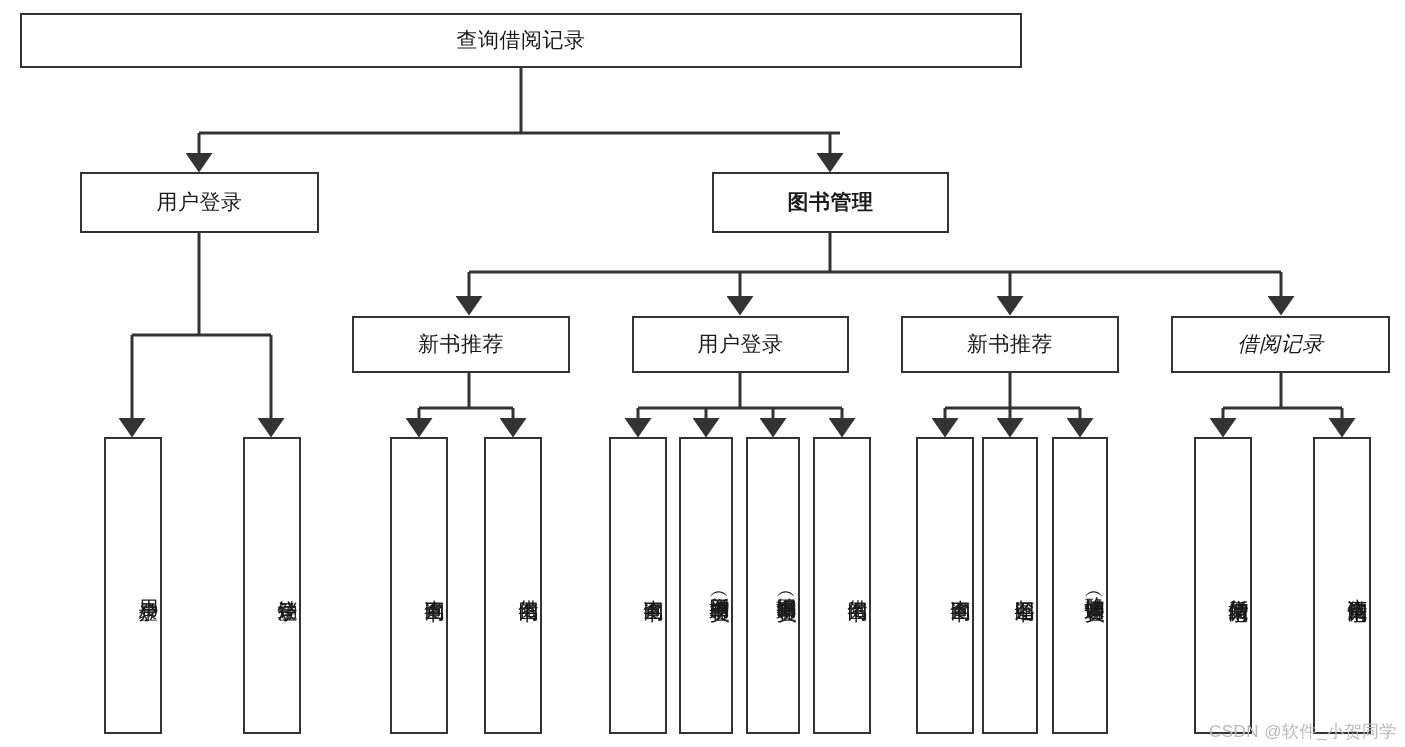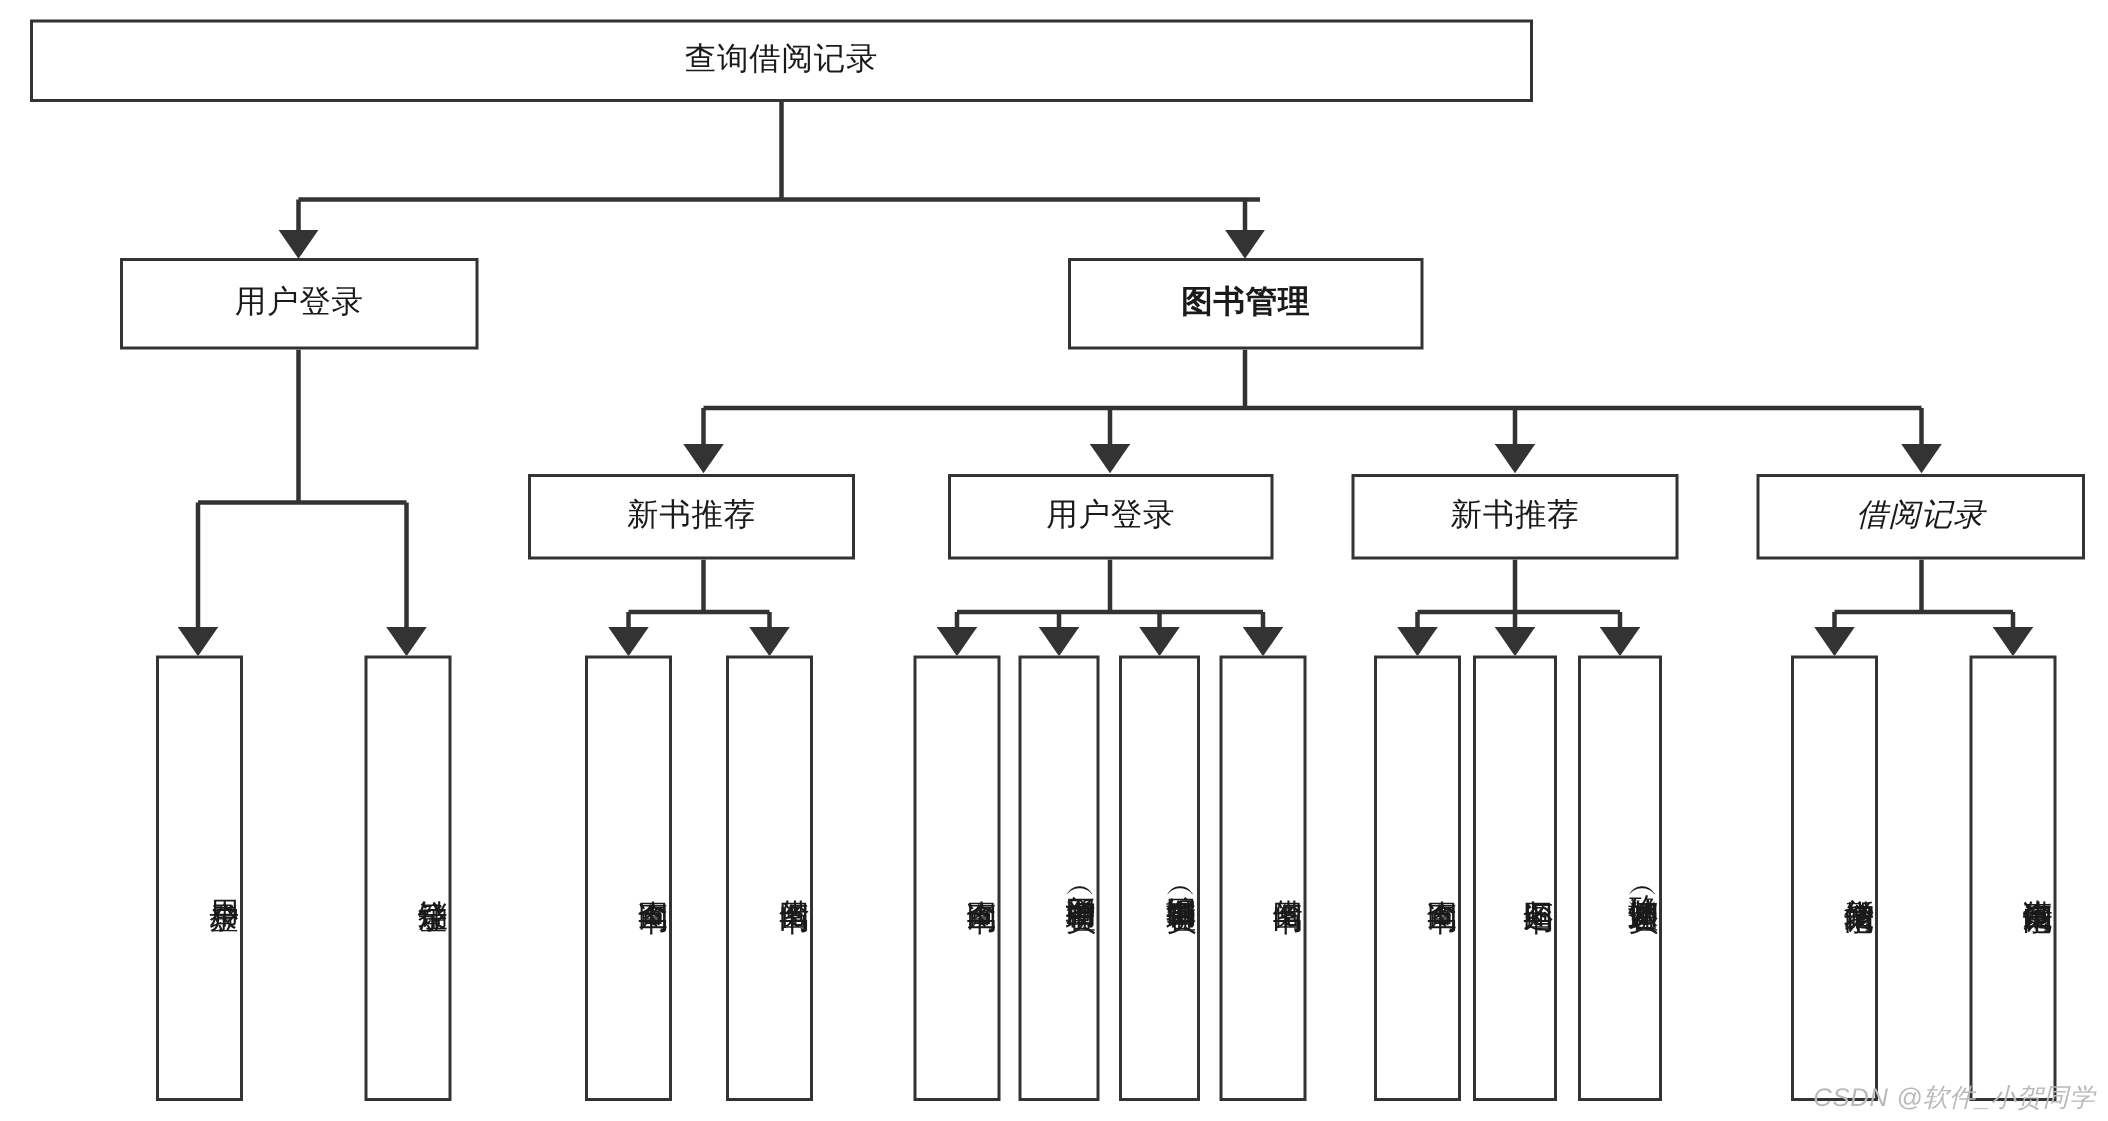--- a/index.html
+++ b/index.html
@@ -55,21 +55,20 @@
     pointer-events: none;
   }
   #watermark {
     position: absolute;
     right: 8px;
     bottom: 4px;
     font-size: 17px;
     color: #b9b9b9;
     letter-spacing: 0.5px;
     white-space: nowrap;
-    font-style: italic;
   }
 </style>
 </head>
 <body>
 
 <div id="canvas">
 
   <svg id="edges" viewBox="0 0 1405 747" xmlns="http://www.w3.org/2000/svg">
     <defs>
       <marker id="arw" markerWidth="9" markerHeight="9" refX="3" refY="4.5" orient="auto" markerUnits="strokeWidth">

